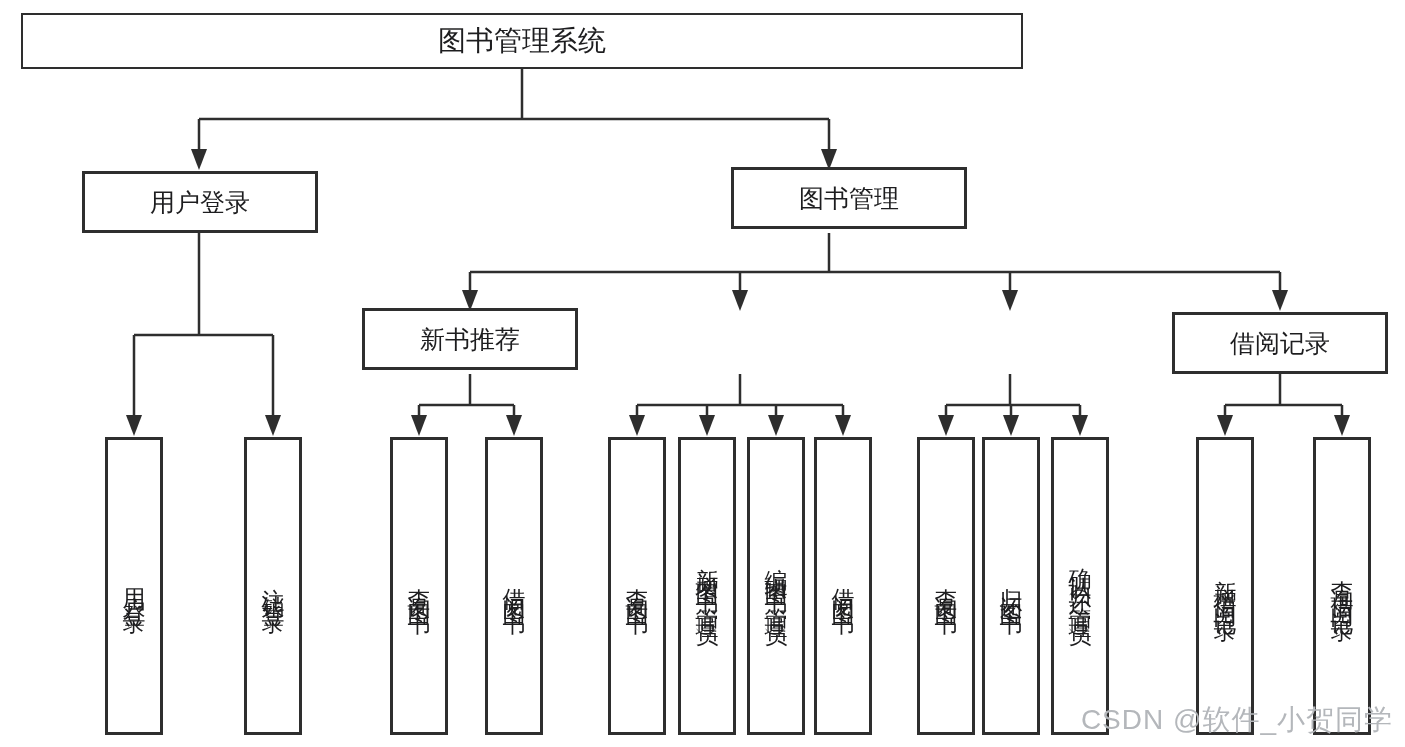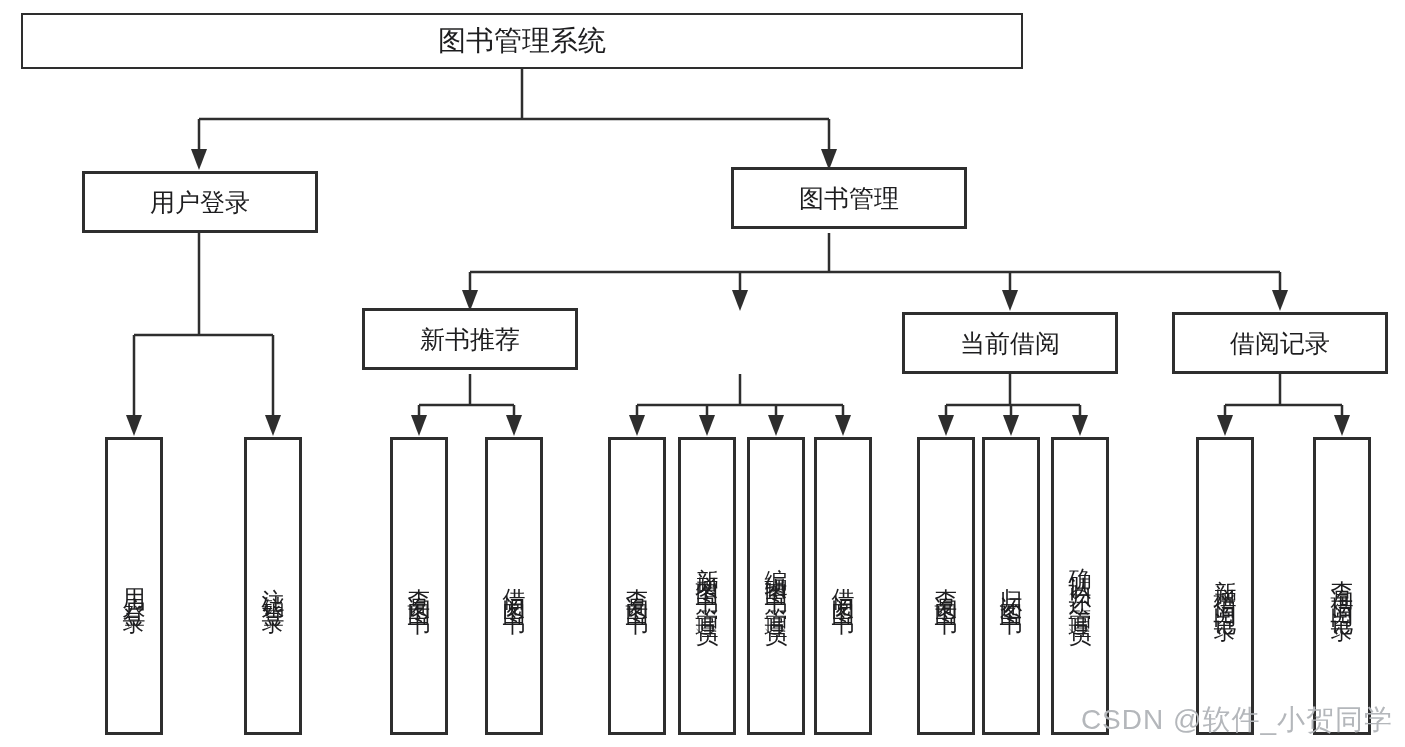--- a/index.html
+++ b/index.html
@@ -89,21 +89,20 @@
         <use href="#ah" x="1342" y="436"></use>
     </g>
   </svg>
 
   <div class="node root" style="left:21px;top:13px;width:1002px;height:56px;">图书管理系统</div>
 
   <div class="node branch" style="left:82px;top:171px;width:236px;height:62px;">用户登录</div>
   <div class="node branch" style="left:711px;top:167px;width:236px;height:62px;margin-left:20px;">图书管理</div>
 
   <div class="node branch" style="left:362px;top:308px;width:216px;height:62px;">新书推荐</div>
-  <div class="node branch" style="left:902px;top:312px;width:216px;height:62px;">当前借阅</div>
   <div class="node branch" style="left:1172px;top:312px;width:216px;height:62px;">借阅记录</div>
 
   <div class="node leaf" style="left:105px;">
     <span class="vtext">用户登录</span>
   </div>
   <div class="node leaf" style="left:244px;">
     <span class="vtext">注销登录</span>
   </div>
 
   <div class="node leaf" style="left:390px;">

